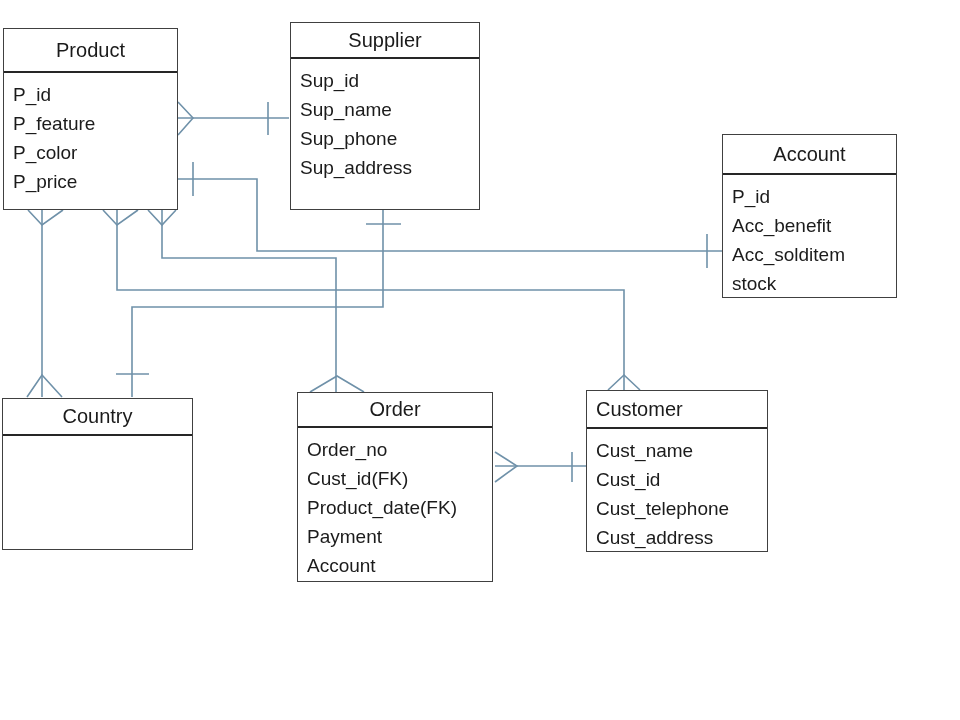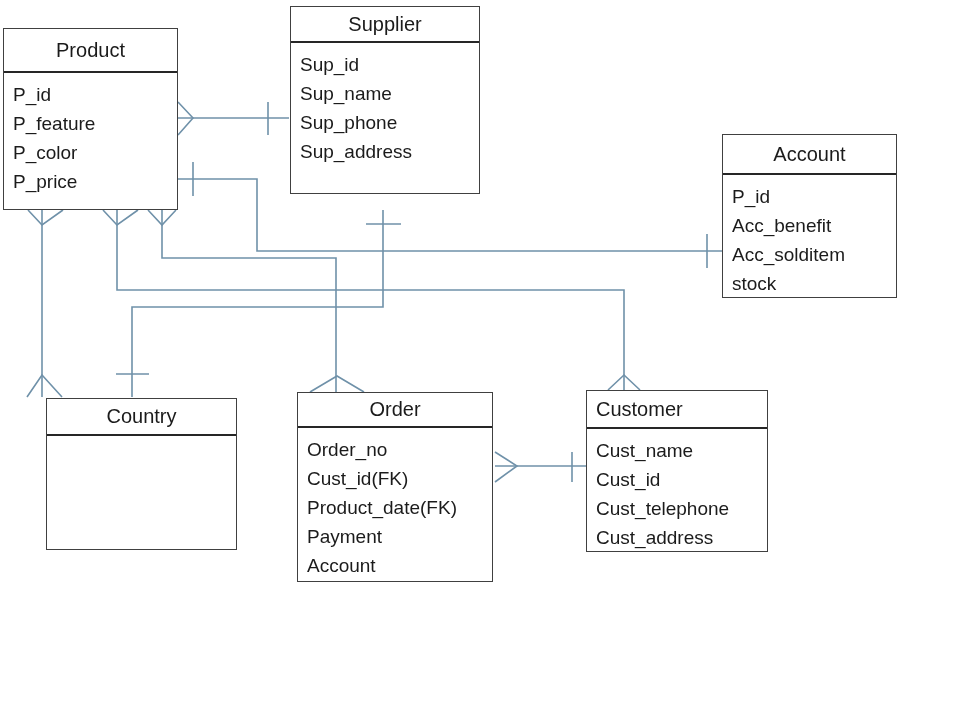--- a/index.html
+++ b/index.html
@@ -25,25 +25,25 @@
     display:flex;align-items:center;justify-content:center;
     font-size:20px;
     flex:0 0 auto;
   }
   .entity .title.left{justify-content:flex-start;padding-left:9px;}
   .entity .fields{padding:7px 0 0 9px;}
   .entity .field{font-size:19px;line-height:29px;white-space:nowrap;}
 
   .e-product  {left:3px;  top:28px;  width:175px;height:182px;}
   .e-product .title{height:42px;}
-  .e-supplier {left:290px;top:6px;  width:190px;height:188px;}
+  .e-supplier {left:290px;top:22px;  width:190px;height:188px;}
   .e-supplier .title{height:34px;}
   .e-account  {left:722px;top:134px; width:175px;height:164px;}
   .e-account .title{height:38px;text-align:right;}
-  .e-country  {left:2px;  top:398px; width:191px;height:152px;margin-left:44px;}
+  .e-country  {left:2px;  top:398px; width:191px;height:152px;}
   .e-country .title{height:35px;}
   .e-order    {left:297px;top:392px; width:196px;height:190px;}
   .e-order .title{height:33px;}
   .e-customer {left:586px;top:390px; width:182px;height:162px;}
   .e-customer .title{height:36px;}
 </style>
 </head>
 <body>
 
 <div class="canvas">

